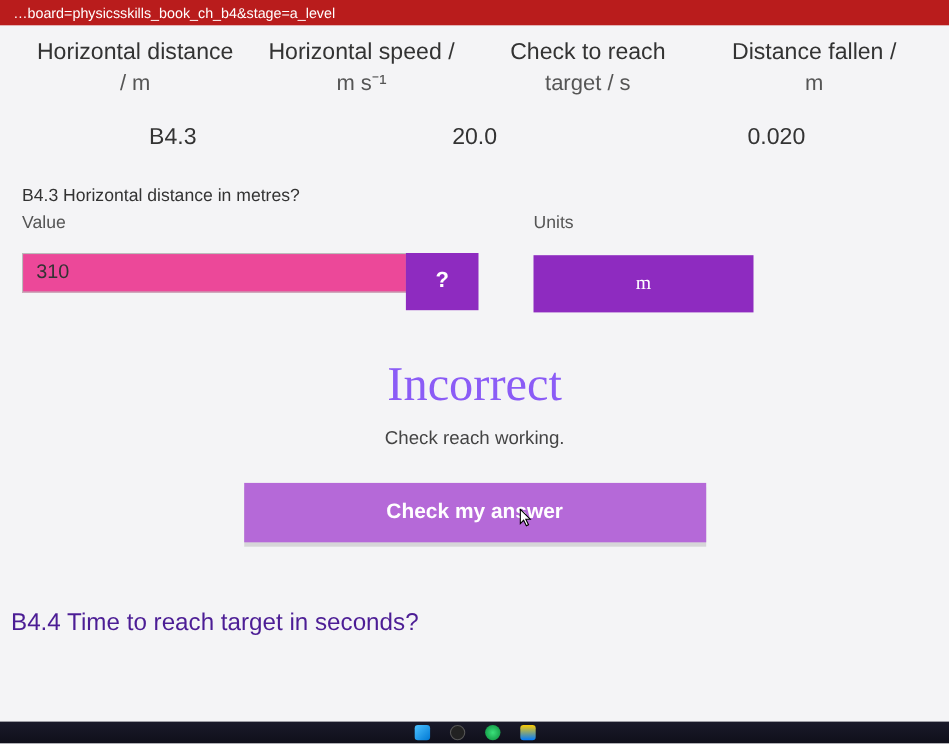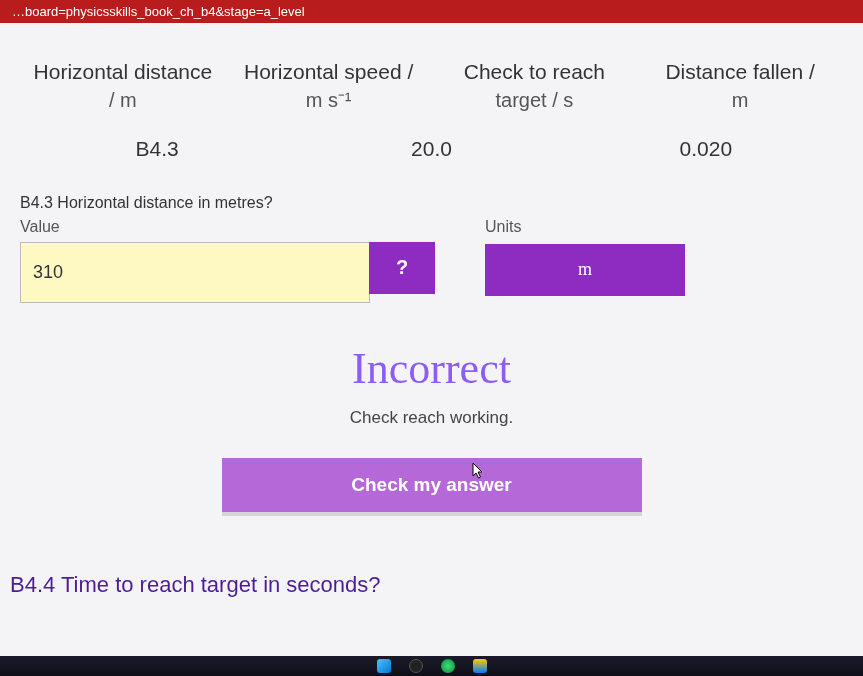--- a/index.html
+++ b/index.html
@@ -29,48 +29,48 @@
       margin-bottom: 8px;
     }
     .table-row.data { margin-top: 20px; }
     .col {
       flex: 1;
       text-align: center;
       font-size: 21px;
       color: #333;
       line-height: 1.4;
     }
-    .col.header { font-size: 21px; margin-top: 24px; }
+    .col.header { font-size: 21px; }
     .col .sub { display: block; font-size: 20px; color: #555; }
     .question-title {
       font-size: 16px;
       color: #333;
       margin: 30px 0 6px 0;
     }
     .form-row {
       display: flex;
       gap: 50px;
       align-items: flex-start;
       margin-bottom: 40px;
     }
     .form-group { display: flex; flex-direction: column; }
     .label {
       font-size: 16px;
       color: #555;
-      margin-bottom: 6px;
+      margin-bottom: 18px;
     }
     .value-wrap {
       display: flex;
       align-items: stretch;
     }
     .value-input {
       width: 350px;
-      height: 61px;
+      height: 36px;
       border: 1px solid #bbb;
-      background: #fef9c3;
+      background: #ec4899;
       font-size: 18px;
       padding: 0 12px;
       color: #333;
     }
     .q-btn {
       width: 66px;
       height: 52px;
       background: #8e2bc0;
       color: #fff;
       border: none;

